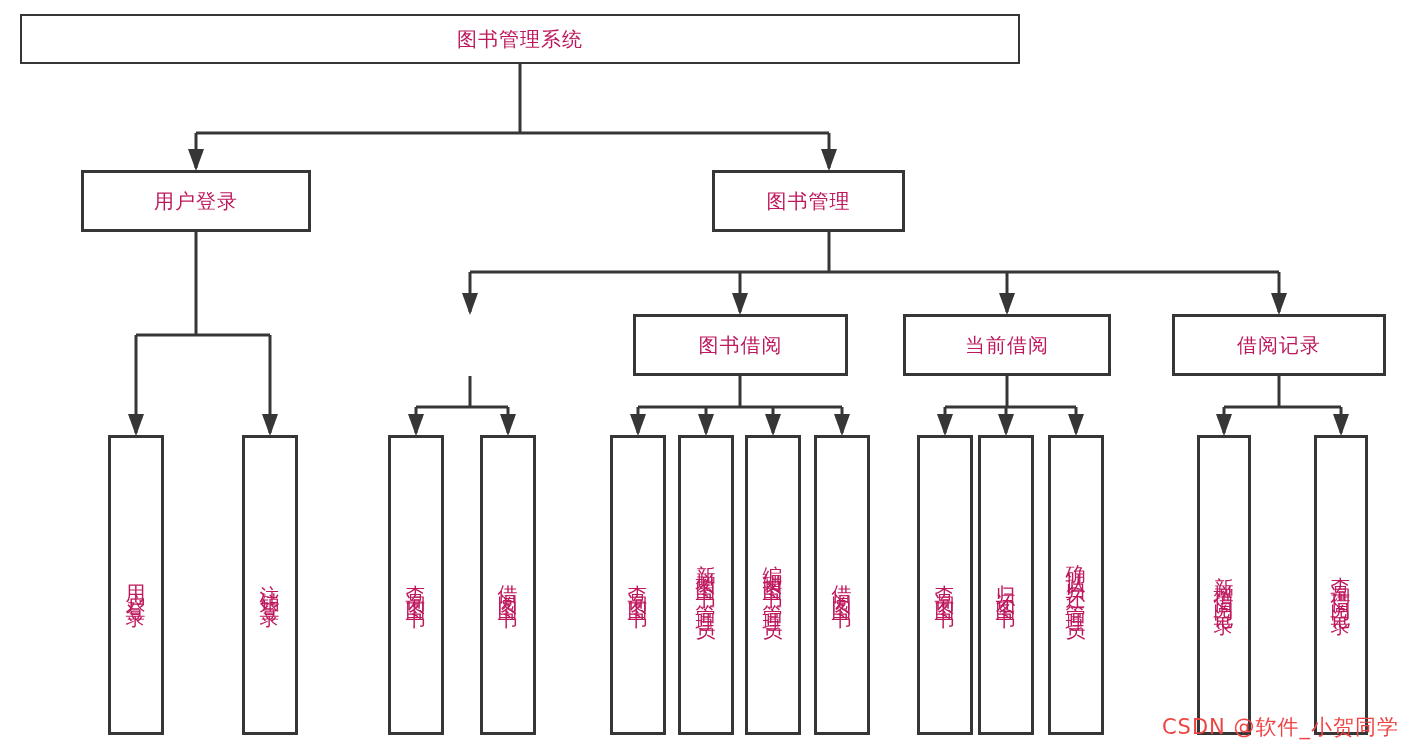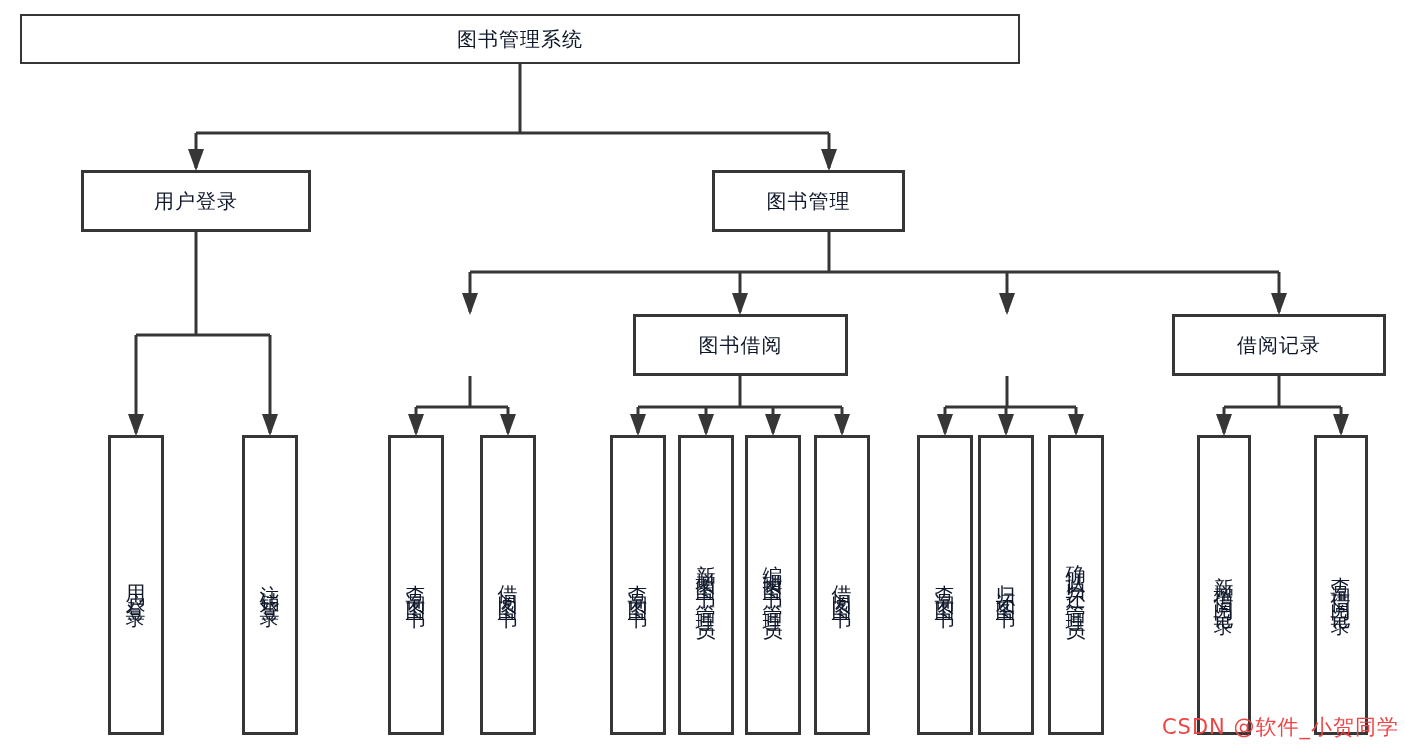--- a/index.html
+++ b/index.html
@@ -14,21 +14,21 @@
   svg.connectors {
     position: absolute;
     left: 0; top: 0;
     width: 1405px; height: 747px;
   }
   .node {
     position: absolute;
     box-sizing: border-box;
     background: #ffffff;
     border: 3px solid #363636;
-    color: #0f172a;
+    color: #be185d;
     display: flex;
     align-items: center;
     justify-content: center;
     font-size: 20px;
     text-align: center;
   }
   .node.root { border-width: 2px; }
   .node.h { letter-spacing: 1px; }
   .node.leaf {
     writing-mode: vertical-rl;
@@ -125,20 +125,21 @@
       <polygon points="1333,414 1349,414 1341,436"></polygon>
     </g>
   </svg>
 
   <div class="node root h" style="left:20px; top:14px; width:1000px; height:50px;">图书管理系统</div>
 
   <div class="node h" style="left:81px; top:170px; width:230px; height:62px;">用户登录</div>
   <div class="node h" style="left:712px; top:170px; width:193px; height:62px;">图书管理</div>
 
   <div class="node h" style="left:633px; top:314px; width:215px; height:62px;">图书借阅</div>
+  <div class="node h" style="left:903px; top:314px; width:208px; height:62px;">当前借阅</div>
   <div class="node h" style="left:1172px; top:314px; width:214px; height:62px;">借阅记录</div>
 
   <div class="node leaf" style="left:108px; top:435px; width:56px; height:300px;">用户登录</div>
   <div class="node leaf" style="left:242px; top:435px; width:56px; height:300px;">注销登录</div>
 
   <div class="node leaf" style="left:388px; top:435px; width:56px; height:300px;">查询图书</div>
   <div class="node leaf" style="left:480px; top:435px; width:56px; height:300px;">借阅图书</div>
 
   <div class="node leaf" style="left:610px; top:435px; width:56px; height:300px;">查询图书</div>
   <div class="node leaf" style="left:678px; top:435px; width:56px; height:300px;">新增图书（管理员）</div>

